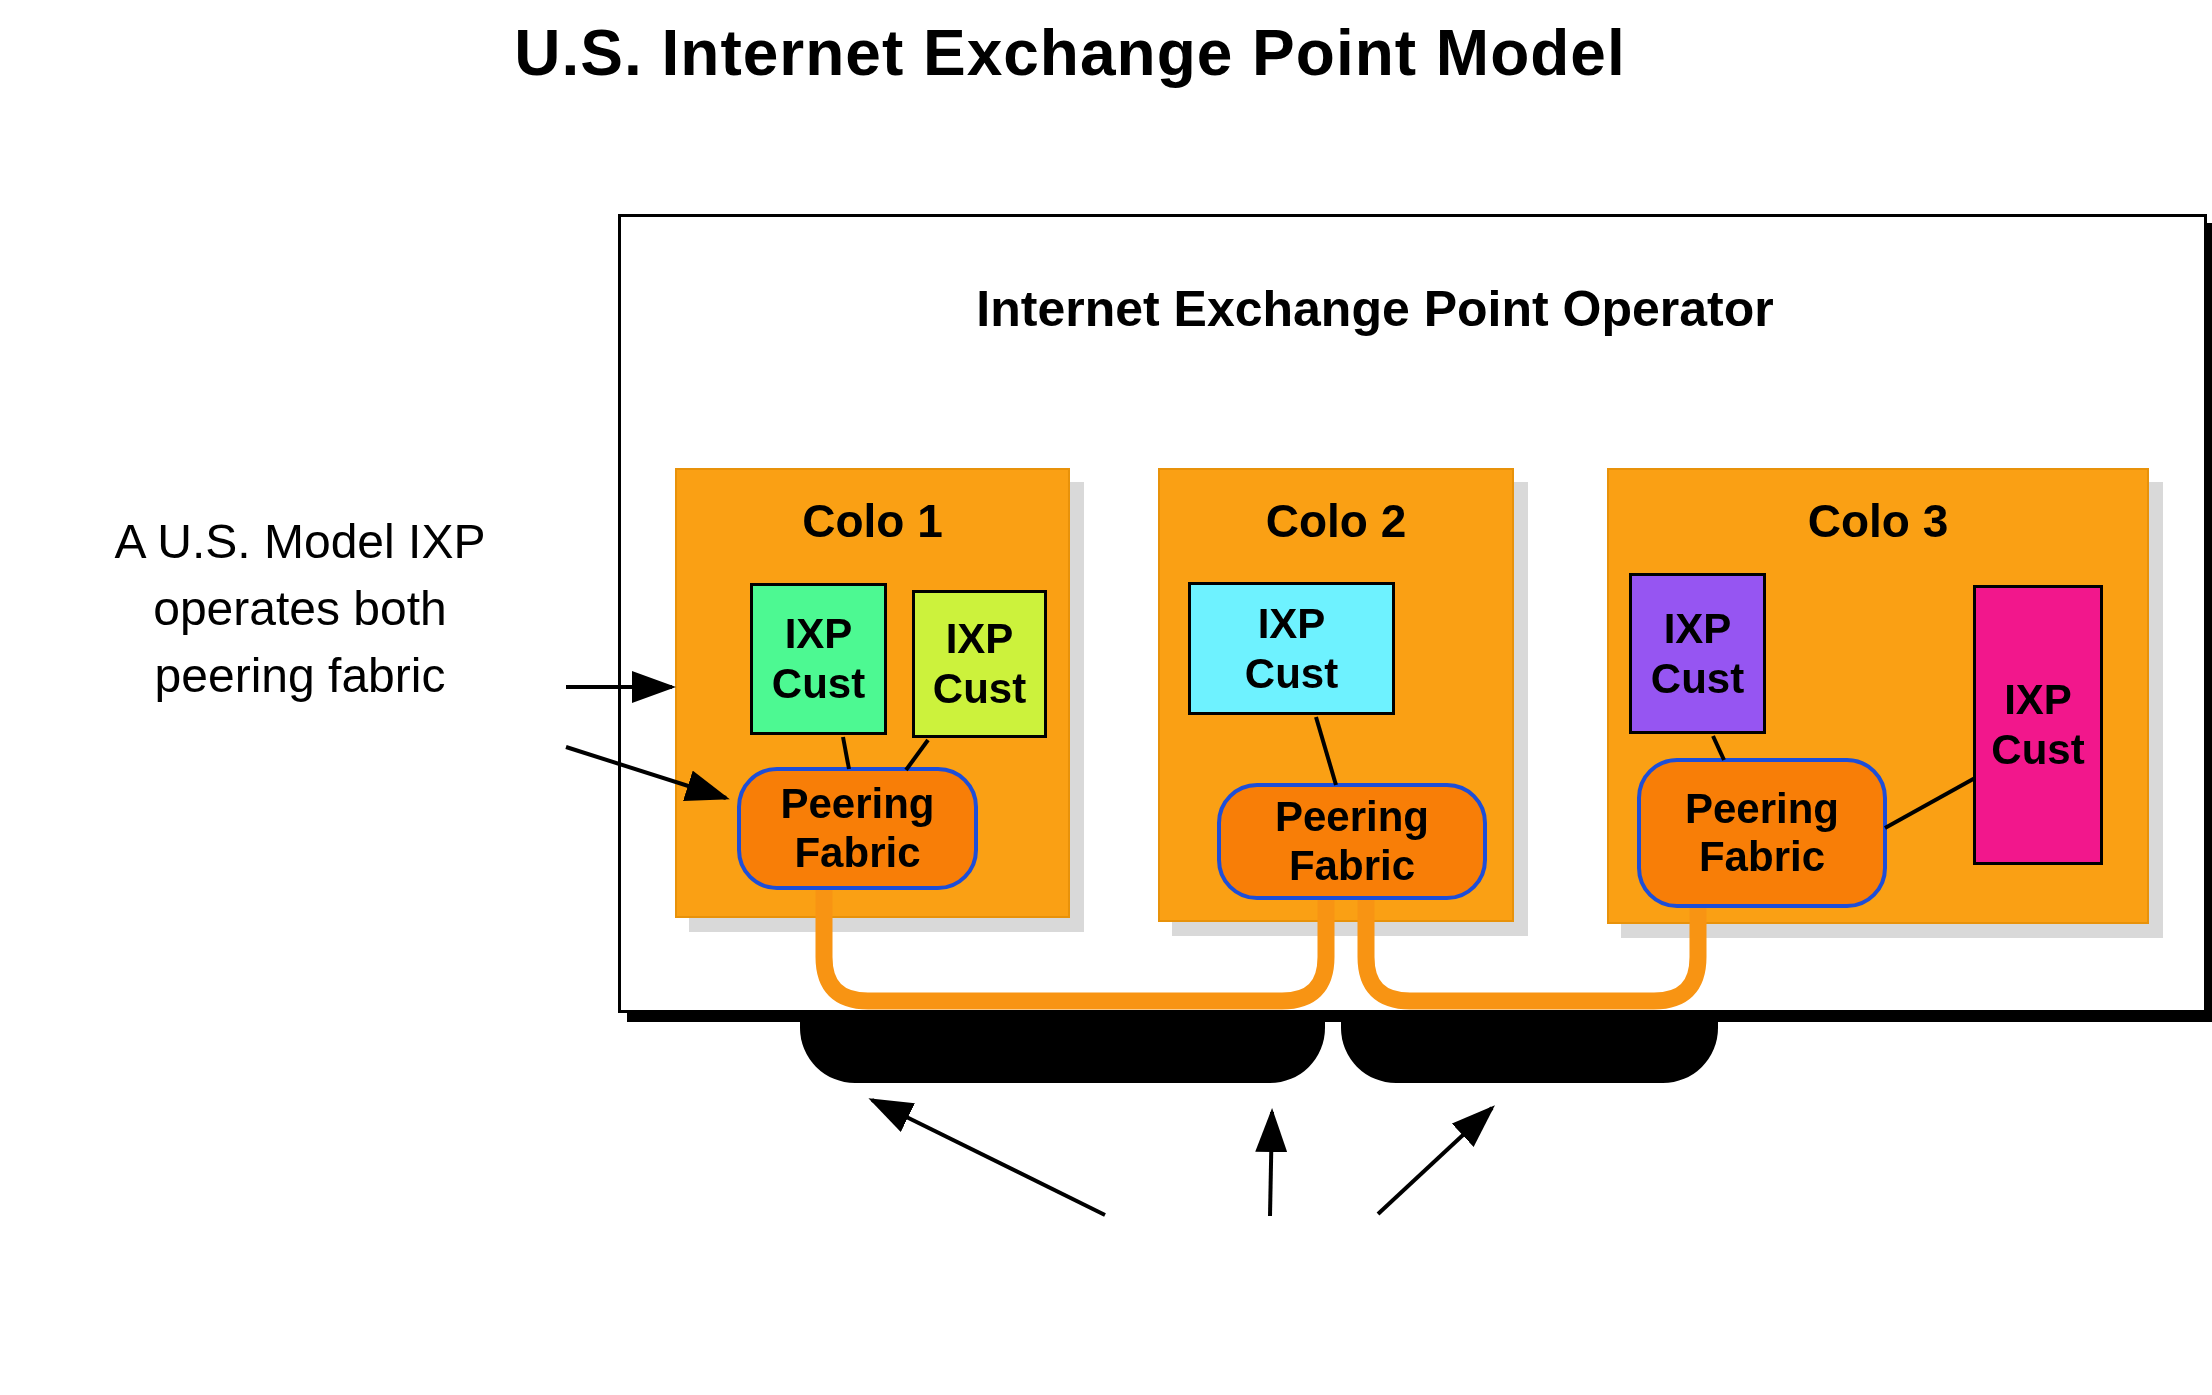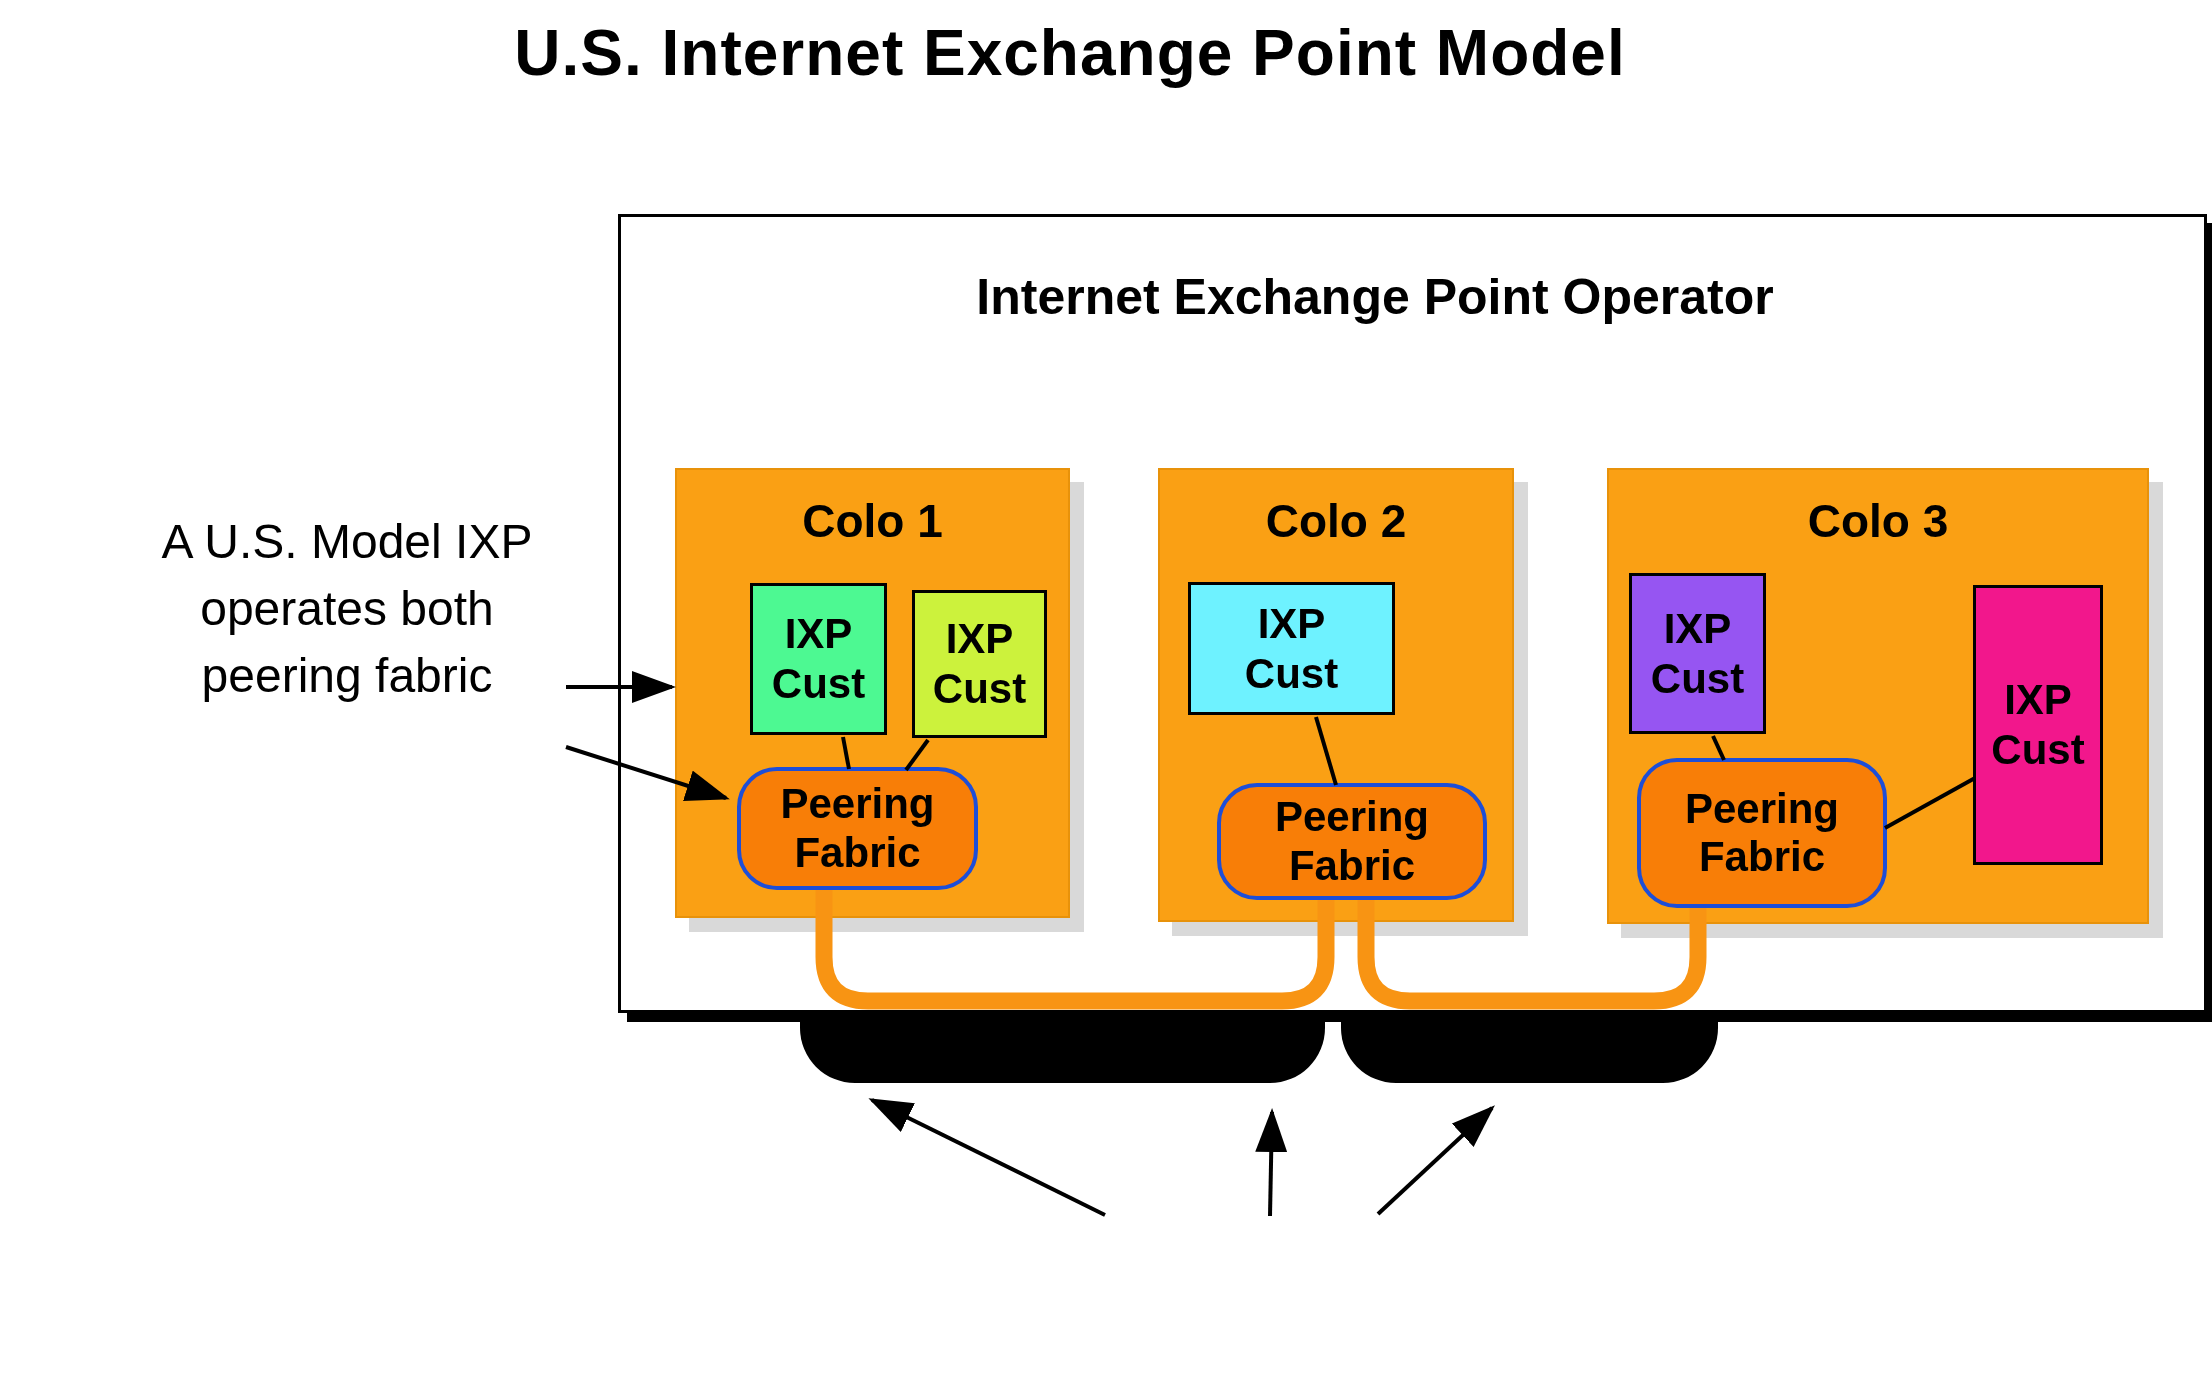--- a/index.html
+++ b/index.html
@@ -10,21 +10,21 @@
   .title{
     position:absolute;left:0;top:6px;width:2140px;text-align:center;
     font-size:64px;font-weight:bold;letter-spacing:1px;
   }
   .operator-box{
     position:absolute;left:618px;top:204px;width:1589px;height:799px;
     border:3px solid #000;background:#fff;box-sizing:border-box;
     box-shadow:9px 9px 0 #000;z-index:1;
   }
   .operator-label{
-    position:absolute;left:620px;top:258px;width:1510px;text-align:center;
+    position:absolute;left:620px;top:270px;width:1510px;text-align:center;
     font-size:50px;font-weight:bold;z-index:2;
   }
   .blob{position:absolute;top:1001px;height:72px;background:#000;
     border-radius:0 0 55px 55px;z-index:2;}
   .blob-a{left:800px;width:525px;}
   .blob-b{left:1341px;width:377px;}
   .colo{
     position:absolute;top:458px;background:#FAA014;border:2px solid #E8920A;
     box-shadow:14px 14px 0 #D9D9D9;box-sizing:border-box;z-index:3;
   }
@@ -49,21 +49,21 @@
     position:absolute;background:#F87E07;border:4px solid #1d4ed8;border-radius:40px;
     box-sizing:border-box;display:flex;align-items:center;justify-content:center;
     text-align:center;font-weight:bold;font-size:42px;line-height:1.15;
     white-space:pre-line;z-index:5;
   }
   .f1{left:737px;top:757px;width:241px;height:123px;}
   .f2{left:1217px;top:773px;width:270px;height:117px;}
   .f3{left:1637px;top:748px;width:250px;height:150px;}
   .note{position:absolute;font-size:48px;line-height:67px;text-align:center;z-index:7;}
   .note span{display:block;}
-  .note-left{left:0;top:498px;width:600px;padding-left:47px;}
+  .note-left{left:0;top:498px;width:600px;}
   .note-bottom{left:760px;top:1192px;width:1005px;font-size:50px;line-height:68px;}
 </style>
 </head>
 <body>
 
 <div class="canvas">
 
   <div class="title">U.S. Internet Exchange Point Model</div>
 
   <div class="operator-box"></div>

